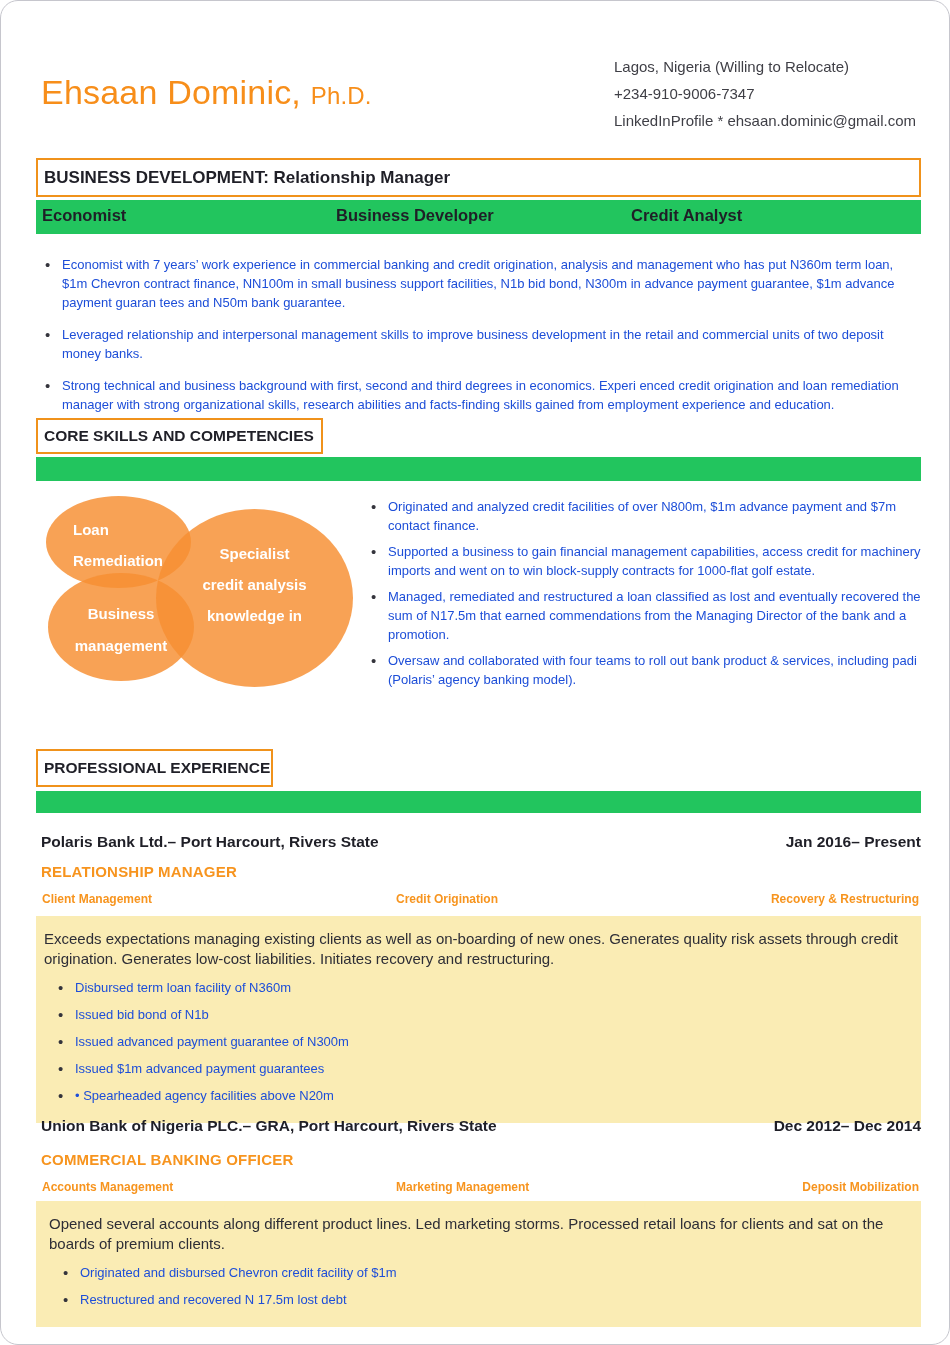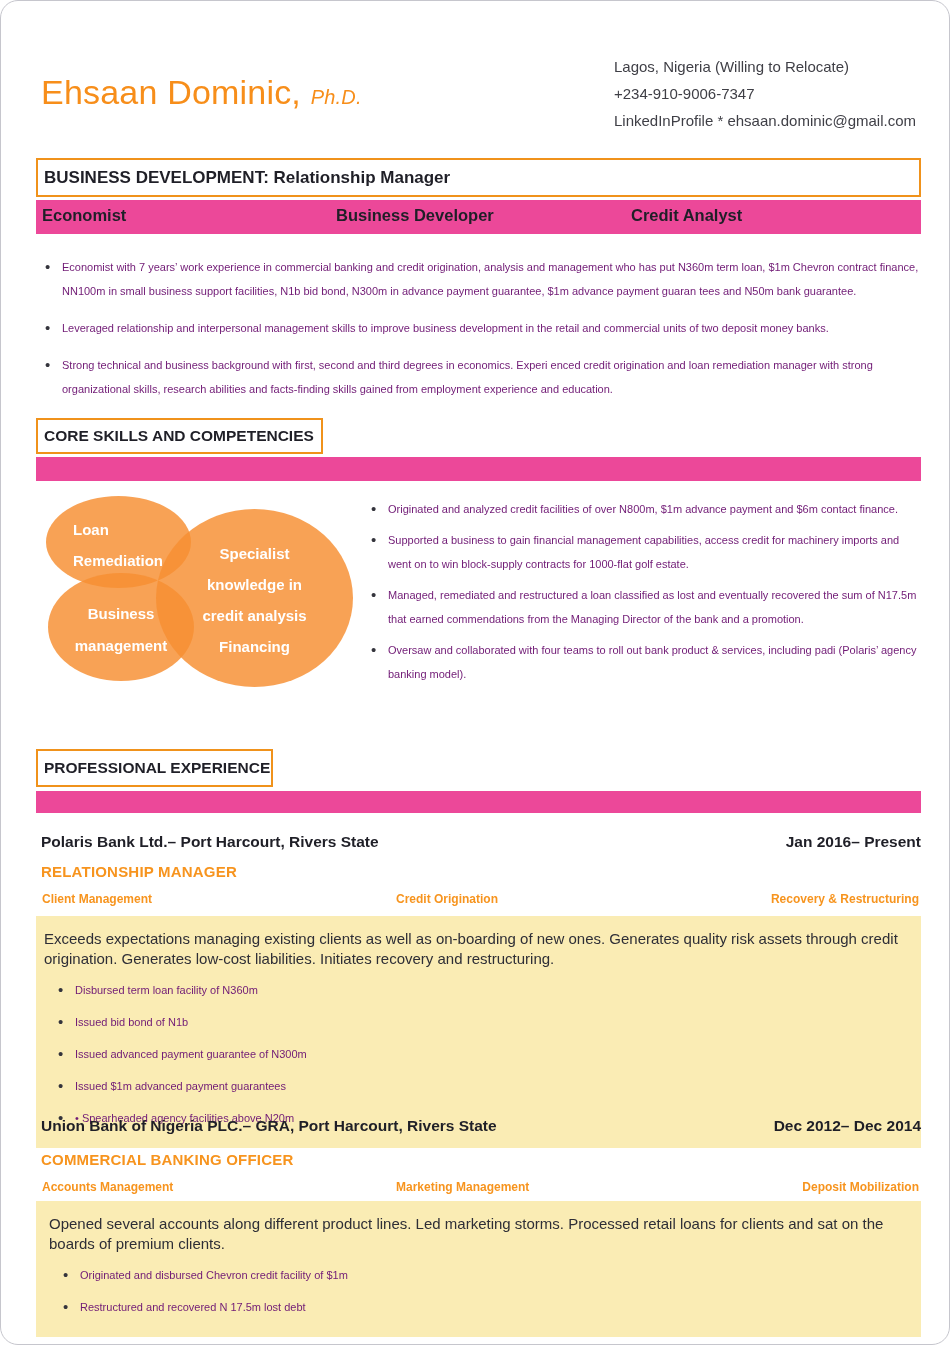--- a/index.html
+++ b/index.html
@@ -17,60 +17,60 @@
     border-radius: 18px;
     overflow: hidden;
   }
 
   
   .name {
     position: absolute; left: 40px; top: 72px;
     font-size: 34px; color: #f78e1a; font-weight: 400;
     letter-spacing: 0.2px; white-space: nowrap;
   }
-  .name .suffix { font-size: 20px; font-style: italic; }
+  .name .suffix { font-size: 24px; }
   .contact {
     position: absolute; left: 613px; top: 52px;
     font-size: 15px; color: #3f3f46; line-height: 27px;
   }
   .contact div { white-space: nowrap; }
 
   
   .outline-box {
     position: absolute;
     border: 2px solid #f0921b;
     background: #ffffff;
     display: flex; align-items: center;
     padding-left: 6px;
     font-weight: bold; color: #1f1f27;
   }
   .title-box { left: 35px; top: 157px; width: 885px; height: 39px; font-size: 17px; }
   .core-box  { left: 35px; top: 417px; width: 287px; height: 36px; font-size: 15.5px; }
   .prof-box  { left: 35px; top: 748px; width: 237px; height: 38px; font-size: 15.5px; text-align: right; }
 
   
-  .band { position: absolute; left: 35px; width: 885px; background: #ec4899; }
+  .band { position: absolute; left: 35px; width: 885px; background: #22c55e; }
   .roles-band { top: 199px; height: 34px; }
   .band-2 { top: 456px; height: 24px; }
   .band-3 { top: 790px; height: 22px; }
   .roles-band span {
     position: absolute; top: 6px;
     font-weight: bold; font-size: 16.5px; color: #1f1f27;
   }
   .role-1 { left: 6px; }
   .role-2 { left: 300px; }
   .role-3 { left: 595px; }
 
   
   ul.dots { list-style: none; }
   ul.dots li {
     position: relative;
     padding-left: 19px;
-    font-size: 11px; line-height: 24px;
-    color: #701a75;
+    font-size: 13px; line-height: 19px;
+    color: #1d4ed8;
   }
   ul.dots li::before {
     content: "•";
     position: absolute; left: 2px; top: 0;
     font-size: 15px; color: #34343c;
   }
   .summary { position: absolute; left: 42px; top: 254px; width: 878px; }
   .summary li { margin-bottom: 13px; }
 
   
@@ -181,28 +181,27 @@
     <div class="vtext t1">
       <div>Loan</div>
       <div>Remediation</div>
     </div>
     <div class="vtext t2">
       <div>Business</div>
       <div>management</div>
     </div>
     <div class="vtext t3">
       <div>Specialist</div>
+      <div>credit analysis</div>
       <div>knowledge in</div>
-      <div>credit analysis</div>
-      <div>Financing</div>
     </div>
   </div>
 
   <ul class="dots skills-list">
-    <li>Originated and analyzed credit facilities of over N800m, $1m advance payment and $6m contact finance.</li>
+    <li>Originated and analyzed credit facilities of over N800m, $1m advance payment and $7m contact finance.</li>
     <li>Supported a business to gain financial management capabilities, access credit for machinery imports and went on to win block-supply contracts for 1000-flat golf estate.</li>
     <li>Managed, remediated and restructured a loan classified as lost and eventually recovered the sum of N17.5m that earned commendations from the Managing Director of the bank and a promotion.</li>
     <li>Oversaw and collaborated with four teams to roll out bank product &amp; services, including padi (Polaris’ agency banking model).</li>
   </ul>
 
   <div class="outline-box prof-box">
     <span>PROFESSIONAL EXPERIENCE</span>
   </div>
   <div class="band band-3"></div>
 

